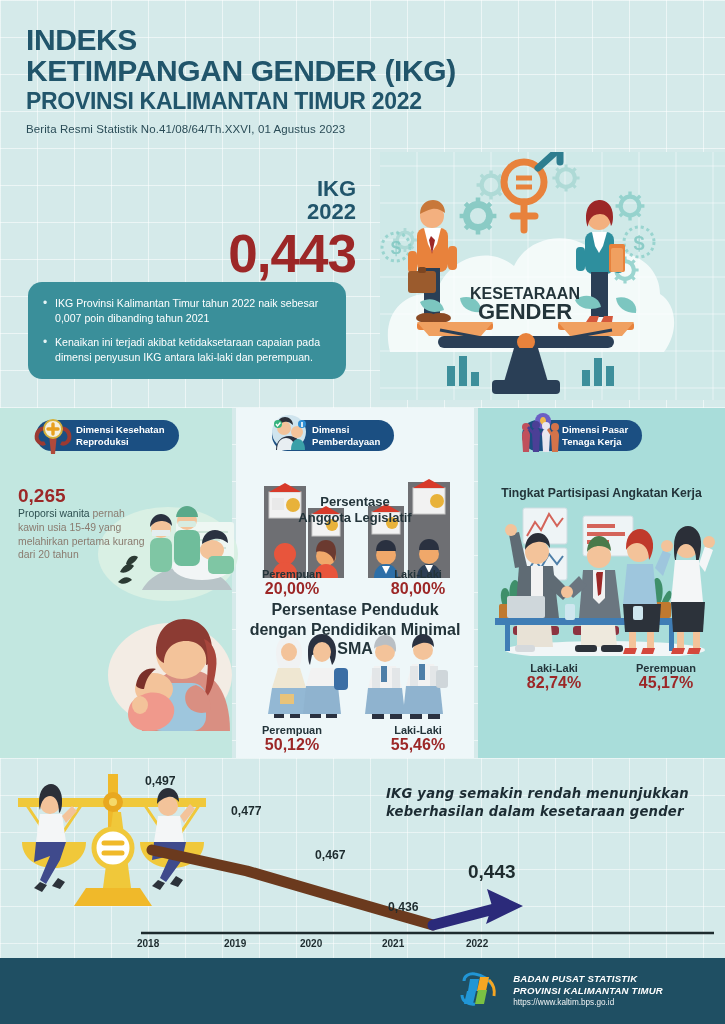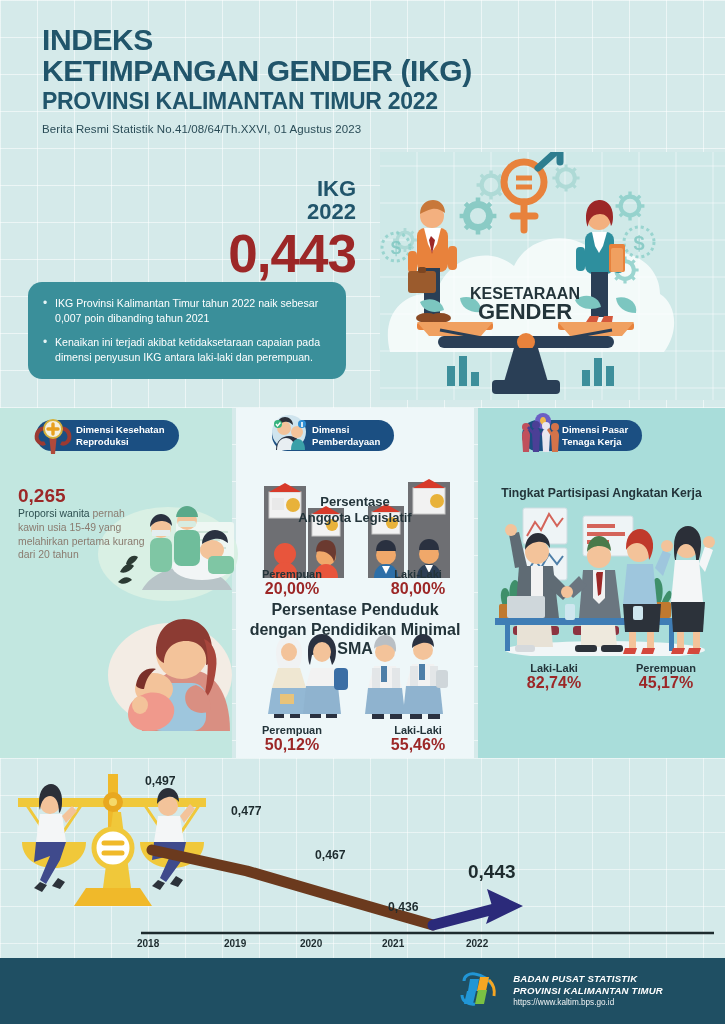--- a/index.html
+++ b/index.html
@@ -13,21 +13,21 @@
   #page {
     position: relative;
     width: 725px; height: 1024px;
     background:
       repeating-linear-gradient(to right, rgba(255,255,255,.55) 0 1px, transparent 1px 37px),
       repeating-linear-gradient(to bottom, rgba(255,255,255,.55) 0 1px, transparent 1px 37px),
       #d5eaea;
   }
 
   
-  .hdr { position:absolute; left:26px; top:24px; width:430px; z-index:6;margin-left:16px; }
+  .hdr { position:absolute; left:26px; top:24px; width:430px; z-index:6; }
   .hdr h1 {
     font-size: 30px; line-height: 1.04; letter-spacing: -.4px;
     color: #21556b; font-weight: 800;
   }
   .hdr h2 {
     font-size: 23px; line-height: 1.1; letter-spacing: -.3px;
     color: #21556b; font-weight: 800; margin-top: 3px;
   }
   .hdr .sub { font-size: 11.5px; color:#2a4c57; margin-top: 8px; letter-spacing:.1px;}
 
@@ -678,20 +678,24 @@
     <div class="vlabel" style="left:231px; top:46px;">0,477</div>
     <div class="vlabel" style="left:315px; top:90px;">0,467</div>
     <div class="vlabel" style="left:388px; top:142px;">0,436</div>
     <div class="xlabel" style="left:137px;">2018</div>
     <div class="xlabel" style="left:224px;">2019</div>
     <div class="xlabel" style="left:300px;">2020</div>
     <div class="xlabel" style="left:382px;">2021</div>
     <div class="xlabel" style="left:466px;">2022</div>
   </div>
   <div class="final-val">0,443</div>
+  <div class="quote">
+    <span>IKG yang semakin rendah menunjukkan</span><br>
+    <span>keberhasilan dalam kesetaraan gender</span>
+  </div>
 
   <div class="footer">
     <svg width="44" height="40" viewBox="0 0 44 40">
       <path d="M6 10c0-5 5-8 11-7 7 1 14 6 18 12" fill="none" stroke="#2196d6" stroke-width="3"></path>
       <path d="M4 24c0 6 6 10 13 9" fill="none" stroke="#2196d6" stroke-width="3"></path>
       <path d="M12 8h9l-2 12h-9z" fill="#2196d6"></path>
       <path d="M22 6h9l-3 14h-9z" fill="#f5a623"></path>
       <path d="M9 20h9l-3 13H6z" fill="#2196d6"></path>
       <path d="M20 19h9l-3 14h-9z" fill="#7ac143"></path>
       <path d="M31 9c4 4 6 10 5 16" fill="none" stroke="#f5a623" stroke-width="3"></path>

